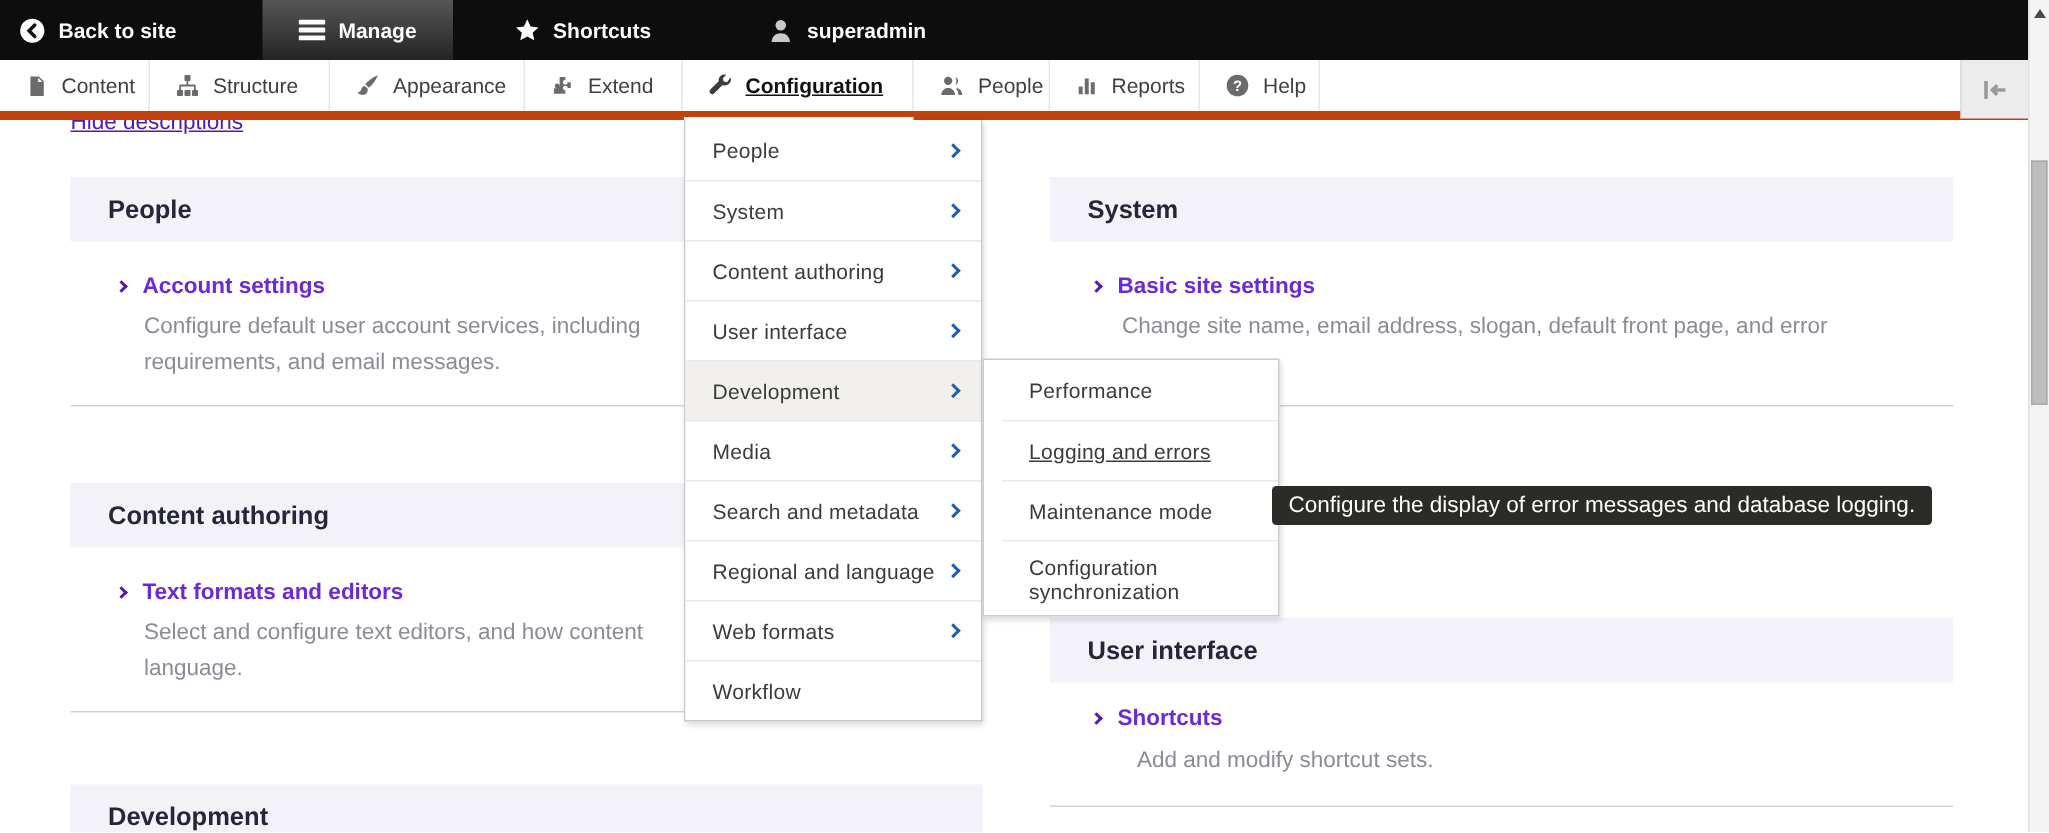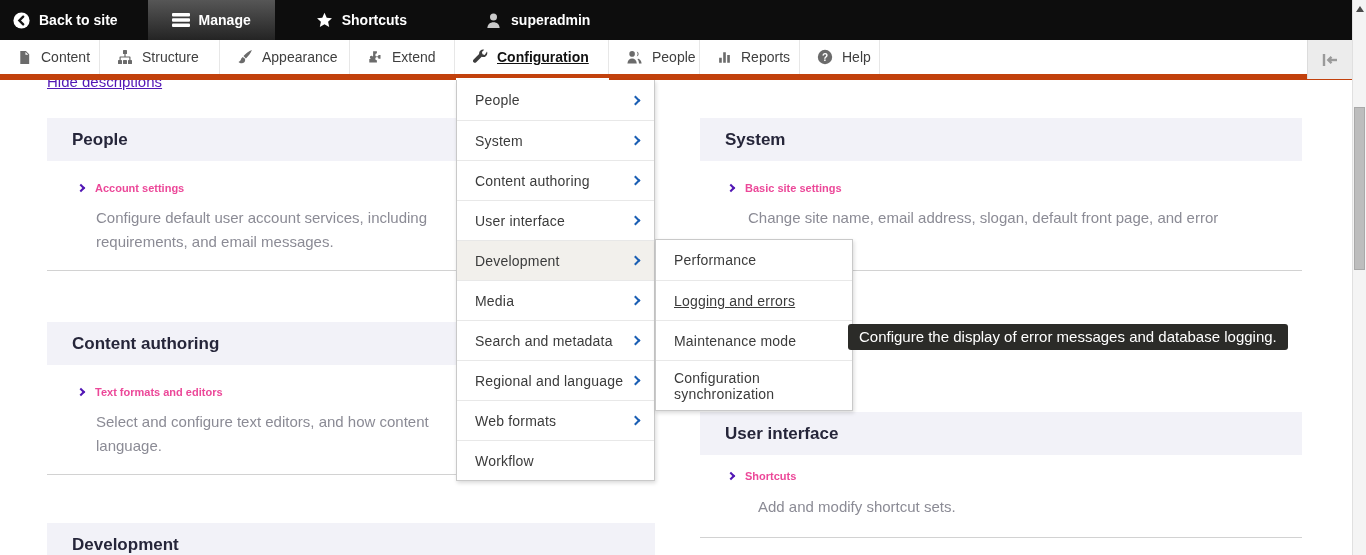--- a/index.html
+++ b/index.html
@@ -4,55 +4,55 @@
 <style>
   * { margin:0; padding:0; box-sizing:border-box; }
   html,body { background:#fff; }
   body { font-family:"Liberation Sans", sans-serif; }
   .page { position:relative; width:1366px; height:555px; overflow:hidden; background:#fff; }
 
   
   .topbar { position:absolute; left:0; top:0; width:1352px; height:40px; background:#0d0d0d; z-index:80; display:flex; align-items:stretch; }
   .tb-item { display:flex; align-items:center; gap:9px; color:#fff; font-size:14px; font-weight:bold; padding:0 29px; cursor:pointer; }
   .tb-item.first { padding-left:13px; }
-  .tb-item.active { background:linear-gradient(#565656,#242424); padding:16px 24px; margin-left:1px; }
+  .tb-item.active { background:linear-gradient(#565656,#242424); padding:16px 24px; margin-left:28px; }
   .tb-item.shortcuts { margin-left:12px; }
   .tb-item.user { margin-left:20px; }
 
   
   .toolbar { position:absolute; left:0; top:40px; width:1352px; height:40px; background:#7dd3fc; border-bottom:6px solid #c2410c; z-index:40; display:flex; }
   .tab { display:flex; align-items:center; gap:9px; padding-left:17px; border-right:1px solid #e7e7e7; color:#3f3f3f; font-size:14px; cursor:pointer; background:#fff; }
   .tab .ticon { display:flex; align-items:center; }
   .tab.active .tlabel { font-weight:bold; text-decoration:underline; color:#111; }
   .tab-w1{width:100px}.tab-w2{width:120px}.tab-w3{width:130px}.tab-w4{width:105px}.tab-w5{width:154px}.tab-w6{width:91px}.tab-w7{width:100px}.tab-w8{width:80px}
   .toolbar-spacer { flex:1; background:#fff; }
   .tray-toggle { width:45px; height:39px; background:#ececec; border-left:1px solid #dcdcdc; display:flex; align-items:center; justify-content:center; cursor:pointer; }
   .tab-patch { position:absolute; left:456px; top:78px; width:153px; height:3px; background:#fff; z-index:45; }
 
   
   .hide-desc { position:absolute; left:47px; top:73px; font-size:15px; color:#5217b5; text-decoration:underline; cursor:pointer; z-index:1; }
 
   .sec-box { position:absolute; height:43px; background:#f2f2f8; display:flex; align-items:center; padding-left:25px; }
   .sec-title { font-size:17px; font-weight:bold; color:#26263a; }
   .sec-link-row { position:absolute; display:flex; align-items:center; gap:11px; cursor:pointer; }
-  .sec-link { font-size:11px; font-weight:bold; color:#ec4899;text-align:right; }
+  .sec-link { font-size:15px; font-weight:bold; color:#6d28d9;text-align:right; }
   .sec-desc { position:absolute; font-size:15px; color:#8b8b95; line-height:24px; white-space:nowrap; }
   .hr { position:absolute; height:1px; background:#d2d2d2; }
 
   .chev { display:inline-block; width:7px; height:7px; border-right:2px solid; border-top:2px solid; transform:rotate(45deg); }
   .chev.purple { color:#5217b5; width:6px; height:6px; }
   .chev.blue { color:#1a5fb4; }
 
   
   .dropdown { position:absolute; left:456px; top:80px; width:199px; background:#fff; border:1px solid #c9c9c9; border-top:none; z-index:50; box-shadow:1px 2px 4px rgba(0,0,0,.15); }
   .menu-item { height:40px; display:flex; align-items:center; justify-content:space-between; padding:0 15px 0 18px; font-size:14px; color:#3b3b3b; border-top:1px solid #e8e8e8; cursor:pointer; background:#fff; letter-spacing:.2px; }
   .menu-item:first-child { border-top:none; }
   .menu-item.hovered { background:#f2f0ec; }
 
-  .submenu { position:absolute; left:655px; top:239px; width:198px; background:#fff; border:1px solid #c9c9c9; z-index:55; box-shadow:1px 2px 4px rgba(0,0,0,.15); }
+  .submenu { position:absolute; left:655px; top:239px; width:198px; background:#fff; border:1px solid #c9c9c9; z-index:55; box-shadow:1px 2px 4px rgba(0,0,0,.15);padding-left:12px; }
   .submenu .menu-item { justify-content:flex-start; }
   .menu-item.underlined span { text-decoration:underline; }
   .menu-item.two-line { height:50px; white-space:normal; line-height:16px; }
   .menu-item.two-line span { display:block; width:120px; }
 
   
   .tooltip { position:absolute; left:848px; top:324px; background:#2b2b28; color:#fff; font-size:15px; line-height:20px; padding:3px 11px; border-radius:3px; z-index:60; white-space:nowrap; }
 
   
   .scrollbar { position:absolute; right:0; top:0; width:14px; height:555px; background:#f4f4f4; border-left:1px solid #e0e0e0; z-index:90; }

